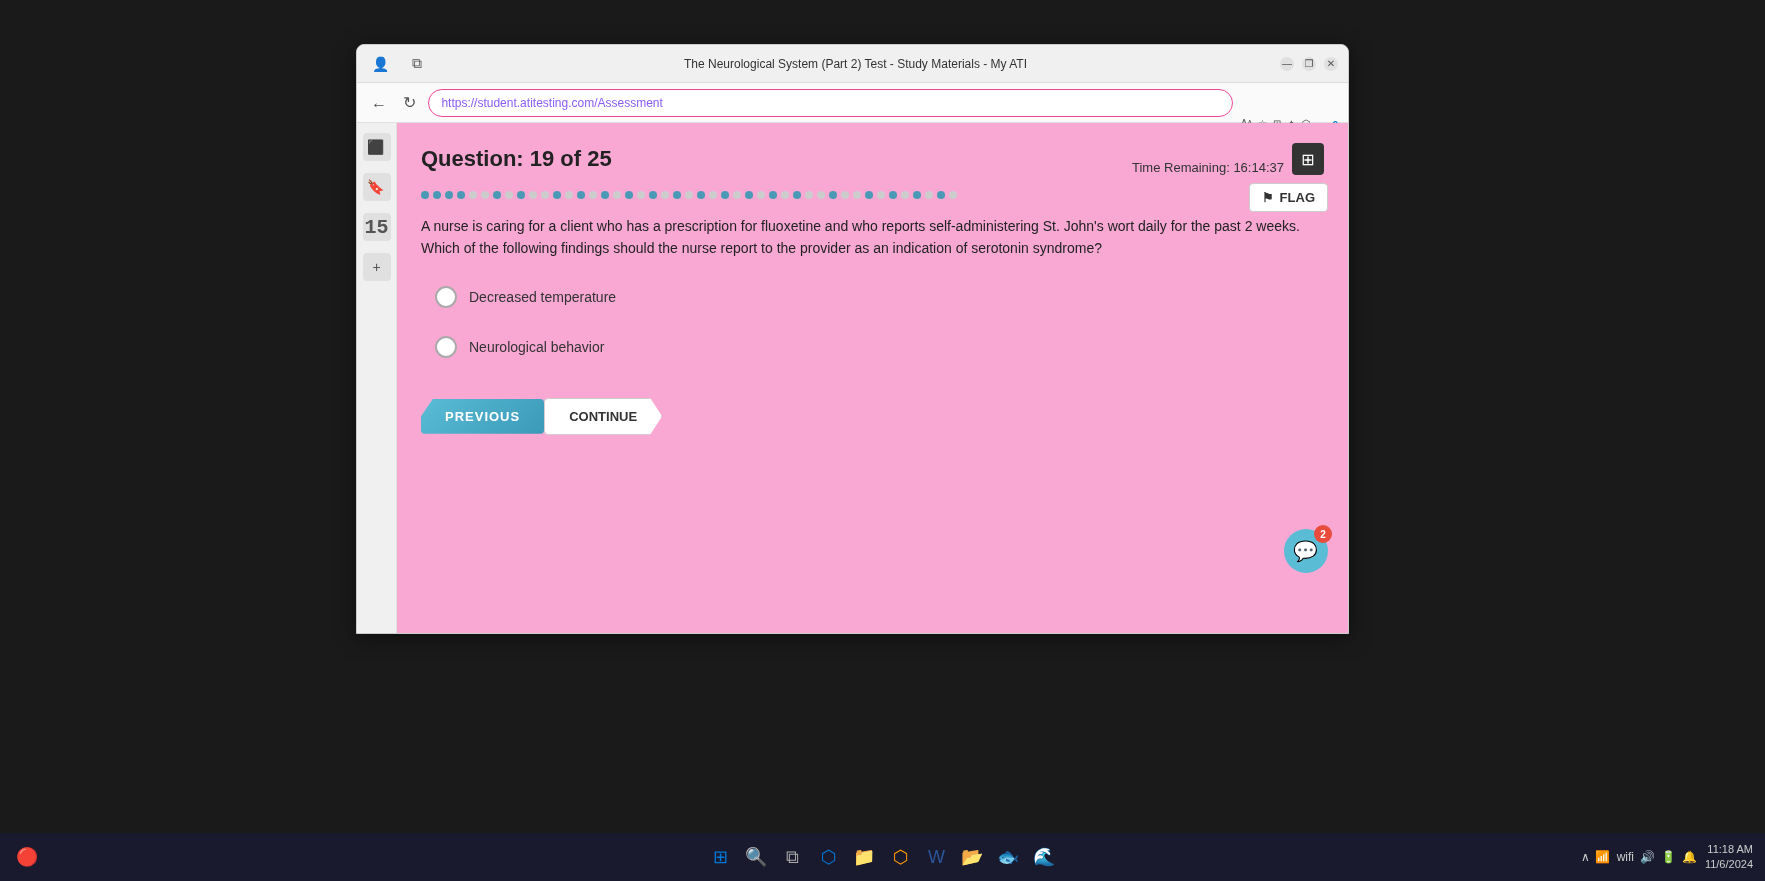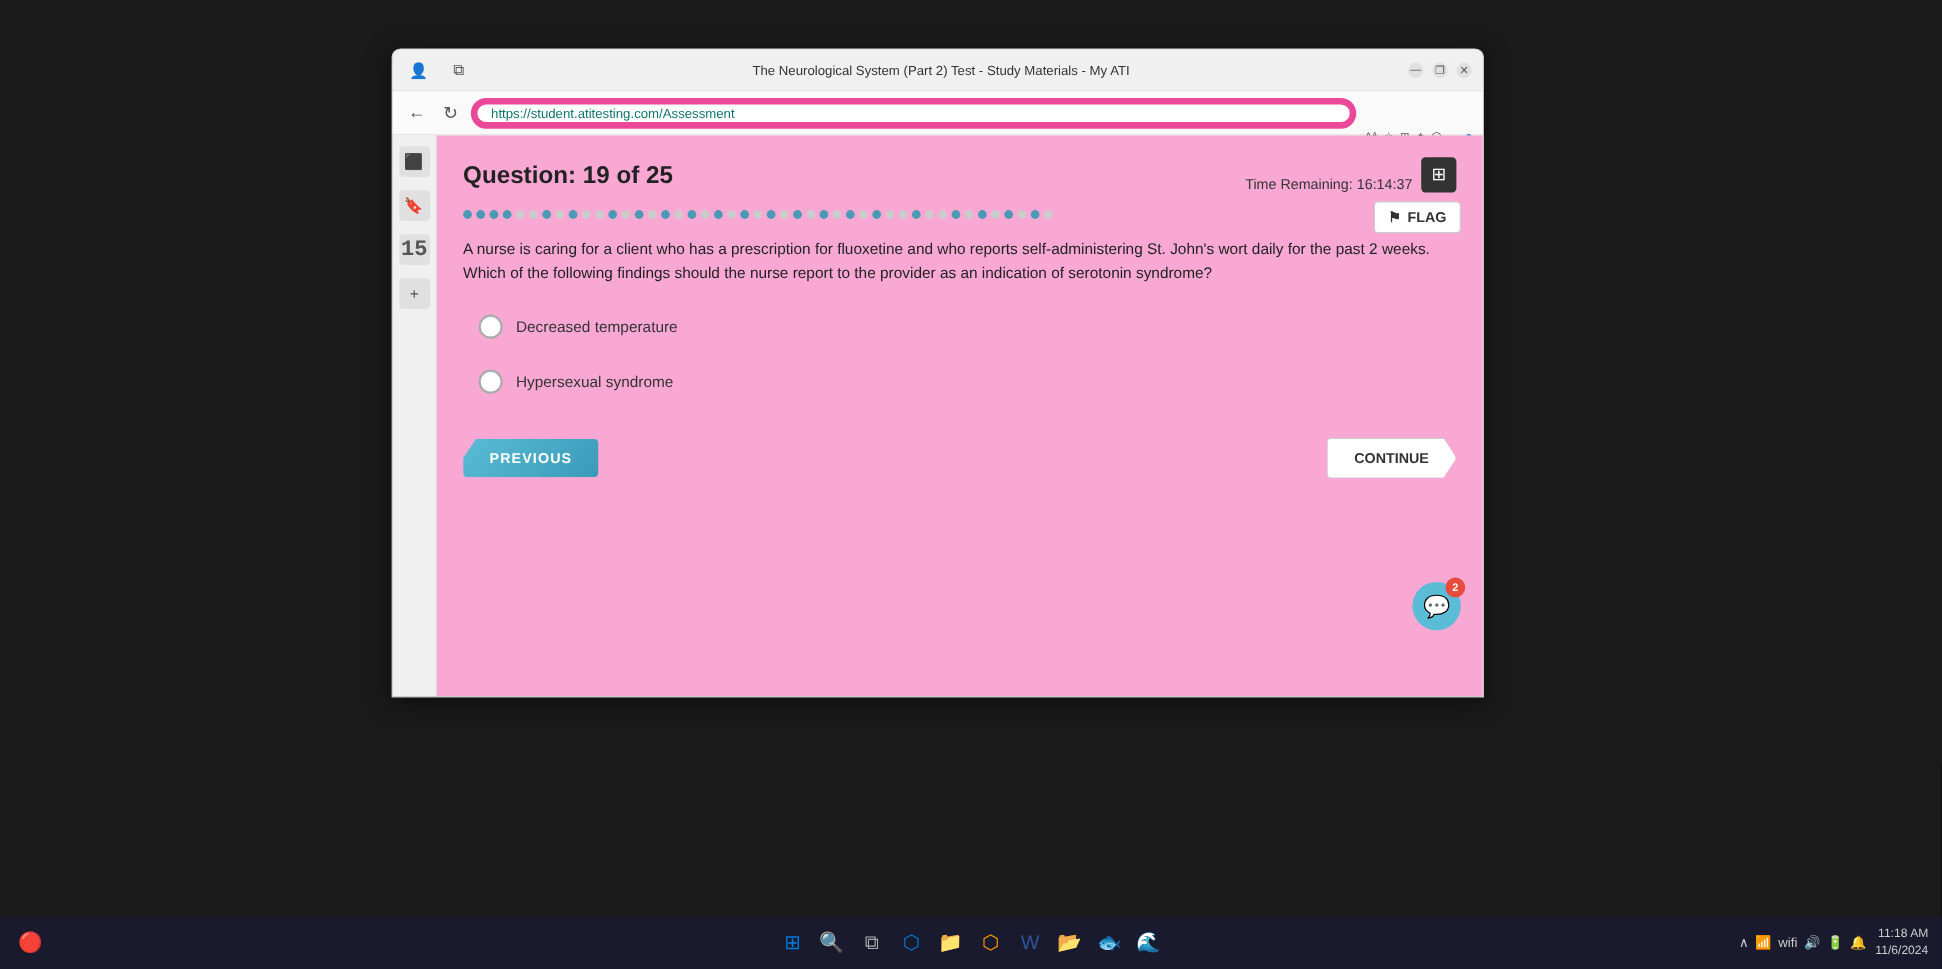--- a/index.html
+++ b/index.html
@@ -88,25 +88,25 @@
       background: none;
       border: none;
       cursor: pointer;
       color: #555;
       font-size: 16px;
       padding: 4px;
     }
     .url-bar {
       flex: 1;
       height: 28px;
-      border: 6px solid #ec4899;
+      border: 1px solid #ec4899;
       border-radius: 14px;
       padding: 0 12px;
       font-size: 12px;
-      color: #0f766e;
+      color: #8b5cf6;
       background: #fff;
     }
     .address-icons {
       display: flex;
       align-items: flex-end;
       gap: 6px;
       color: #555;
       font-size: 10px;
       margin-top: 42px;
     }
@@ -242,21 +242,20 @@
       display: flex; align-items: center; justify-content: center;
     }
     .option-label {
       font-size: 14px;
       color: #333;
     }
 
     
     .nav-buttons {
       display: flex;
-      justify-content: space-between;
       align-items: center;
       margin-top: 10px;
     }
     .prev-btn {
       background: linear-gradient(135deg, #5bbcd6, #3a9ab8);
       color: #fff;
       border: none;
       padding: 10px 24px;
       border-radius: 4px;
       font-size: 13px;
@@ -466,21 +465,21 @@
 
       <p class="question-text">A nurse is caring for a client who has a prescription for fluoxetine and who reports self-administering St. John's wort daily for the past 2 weeks. Which of the following findings should the nurse report to the provider as an indication of serotonin syndrome?</p>
 
       <ul class="options-list">
         <li class="option-item">
           <div class="radio-circle"></div>
           <span class="option-label">Decreased temperature</span>
         </li>
         <li class="option-item">
           <div class="radio-circle"></div>
-          <span class="option-label">Hypersexual syndrome</span>
+          <span class="option-label">Neurological behavior</span>
         </li>
       </ul>
 
       <div class="nav-buttons">
         <button class="prev-btn">PREVIOUS</button>
         <button class="continue-btn">CONTINUE</button>
       </div>
 
       <div class="chat-bubble" style="position:absolute;bottom:60px;right:20px;">
         <span>💬</span>

